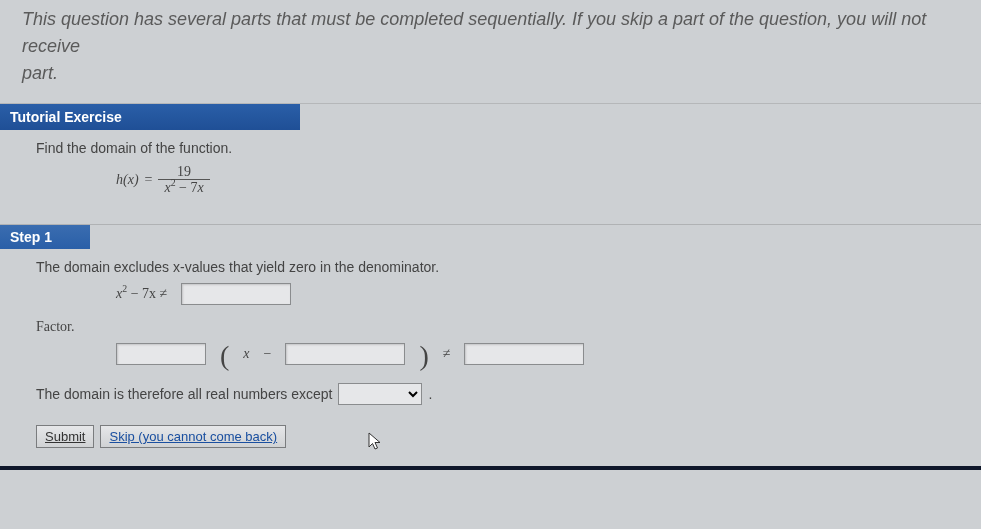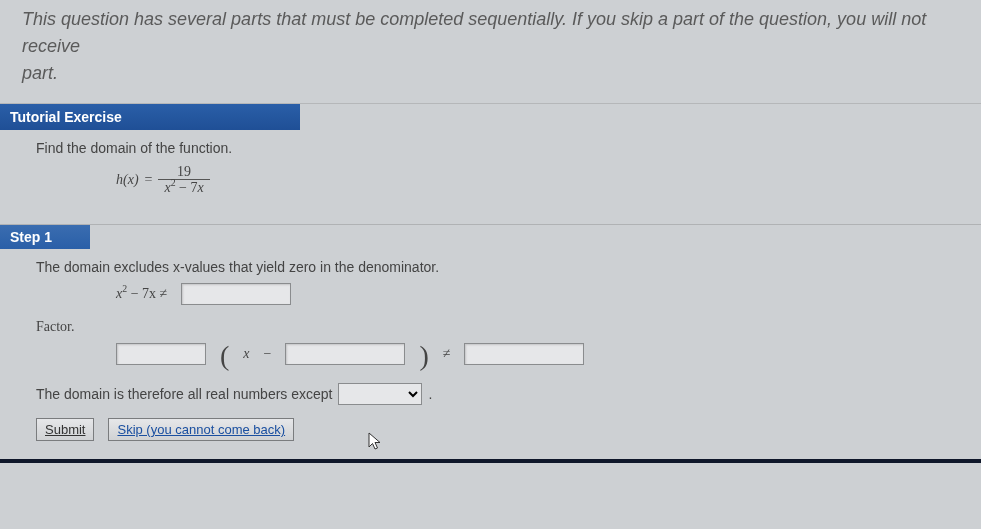--- a/index.html
+++ b/index.html
@@ -91,22 +91,22 @@
     .big-paren { font-size: 28px; font-family: Georgia, serif; line-height: 0; position: relative; top: 2px; }
     select.sel {
       height: 22px;
       border: 1px solid #8a8c8e;
       background: #e6e7e9;
       font-size: 12px;
       padding: 10px 2px;
     }
     .button-row {
       display: flex;
-      gap: 14px;
-      margin-top: 13px;
+      gap: 6px;
+      margin-top: 20px;
     }
     .btn {
       border: 1px solid #7a7c7e;
       background: linear-gradient(#e6e7e9, #d0d2d4);
       padding: 3px 8px;
       font-size: 13px;
       color: #333;
       text-decoration: underline;
       cursor: pointer;
     }

